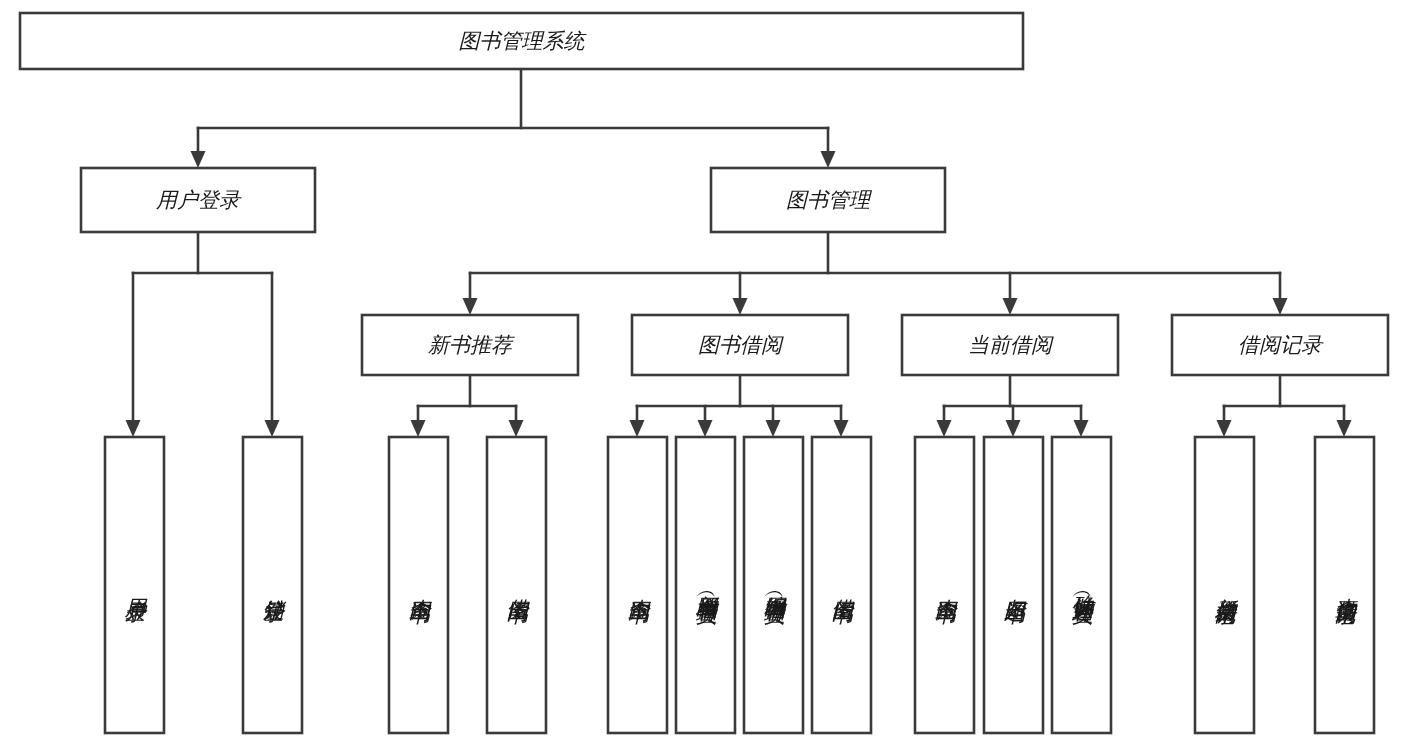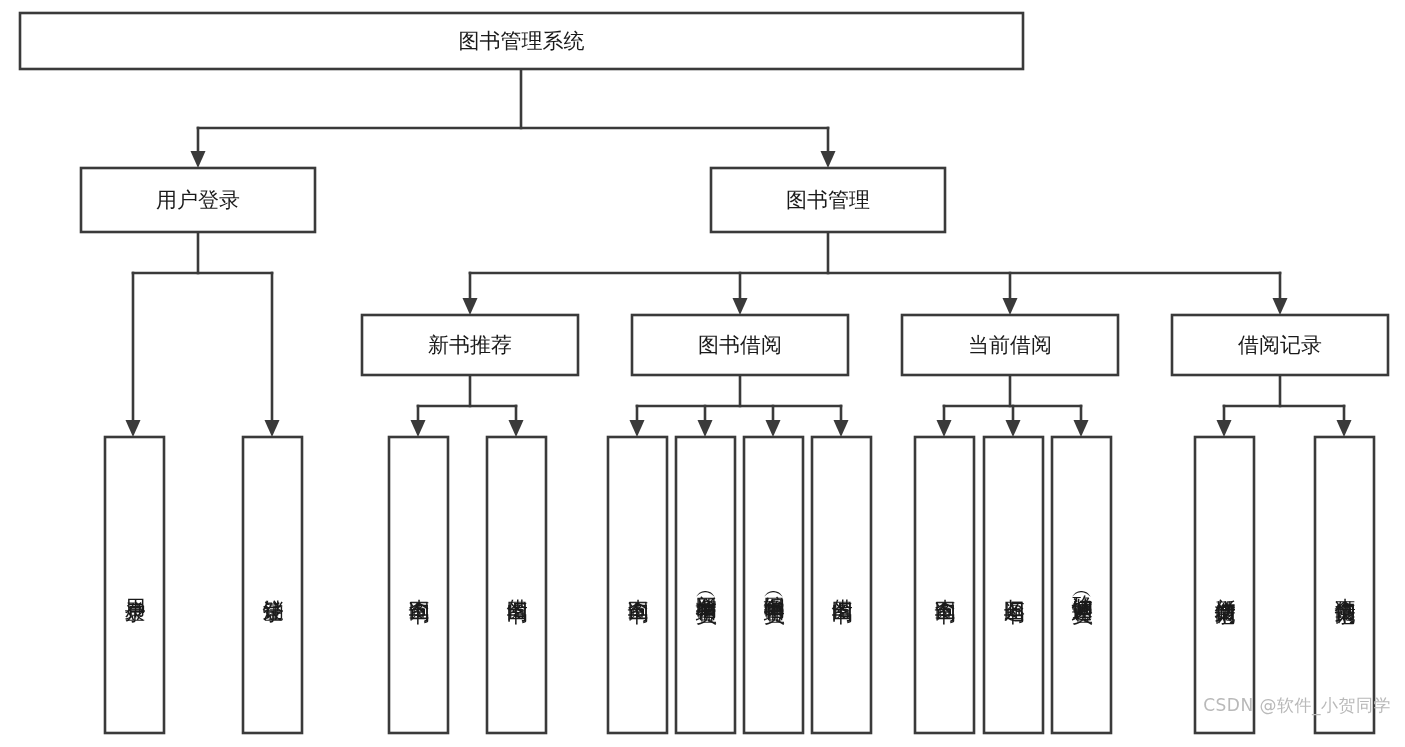--- a/index.html
+++ b/index.html
@@ -11,20 +11,21 @@
     width: 1405px;
     height: 747px;
     font-family: "DejaVu Sans", "Liberation Sans", sans-serif;
     overflow: hidden;
   }
   #stage {
     position: relative;
     width: 1405px;
     height: 723px;
     background: #ffffff;
+    font-style: italic;
   }
   svg#diagram {
     position: absolute;
     left: 0;
     top: 0;
     width: 1405px;
     height: 747px;
   }
   .node-box {
     fill: #ffffff;
@@ -178,14 +179,13 @@
       <div class="vert-label" style="left: 676px; top: 437px; width: 59px; height: 296px;">新增图书（管理员）</div>
       <div class="vert-label" style="left: 744px; top: 437px; width: 59px; height: 296px;">编辑图书（管理员）</div>
       <div class="vert-label" style="left: 812px; top: 437px; width: 59px; height: 296px;">借阅图书</div>
       <div class="vert-label" style="left: 915px; top: 437px; width: 59px; height: 296px;">查询图书</div>
       <div class="vert-label" style="left: 984px; top: 437px; width: 59px; height: 296px;">归还图书</div>
       <div class="vert-label" style="left: 1052px; top: 437px; width: 59px; height: 296px;">确认归还（管理员）</div>
       <div class="vert-label" style="left: 1195px; top: 437px; width: 59px; height: 296px;">新增借阅记录</div>
       <div class="vert-label" style="left: 1315px; top: 437px; width: 59px; height: 296px;">查询借阅记录</div>
     </div>
 
-  <div class="watermark">CSDN @软件_小贺同学</div>
 </div>
 
 </body></html>

